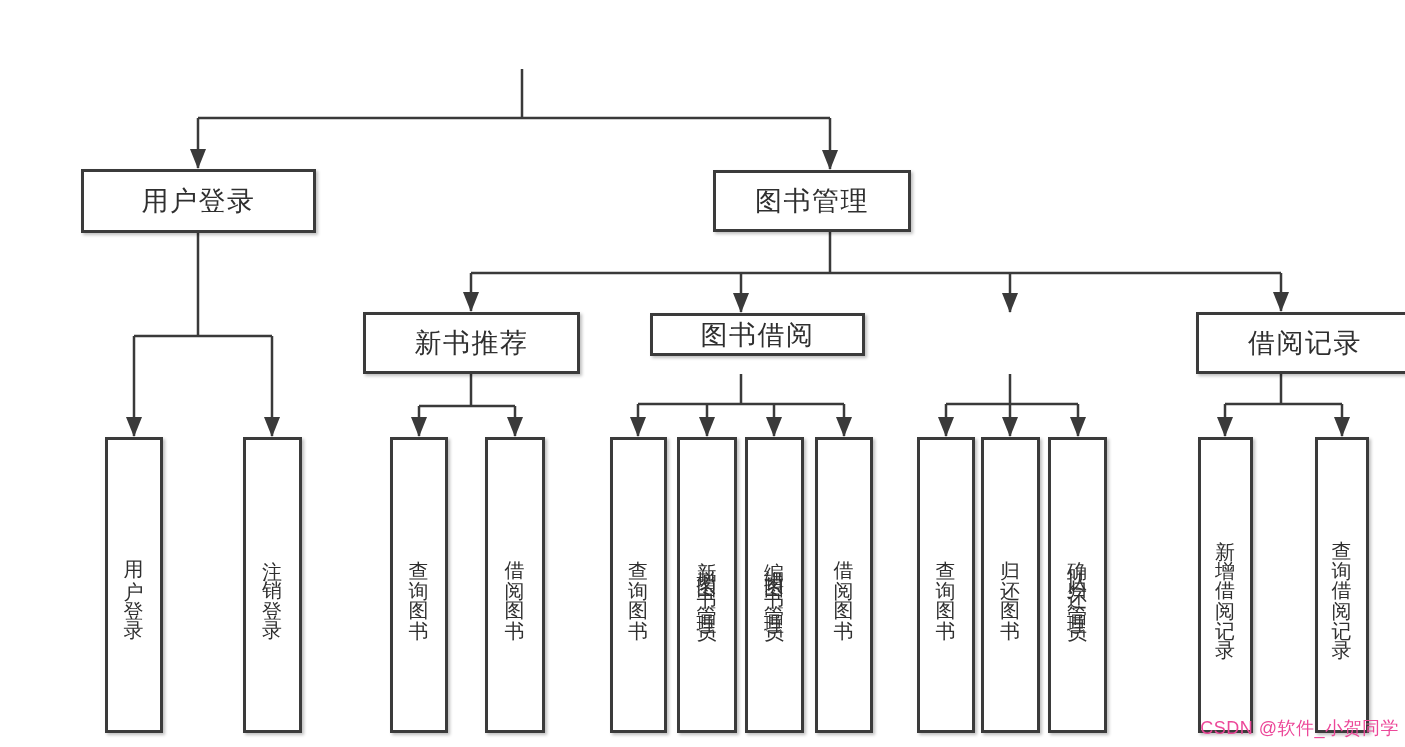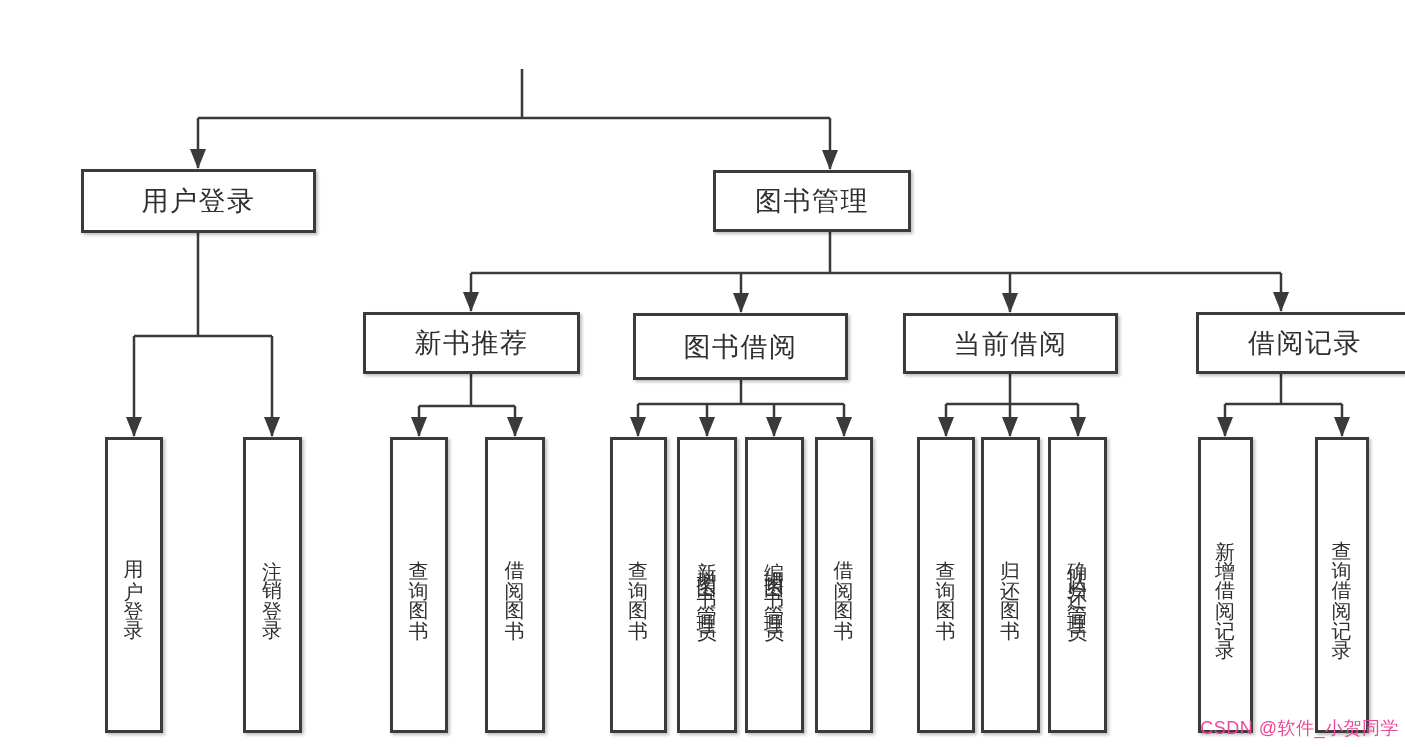--- a/index.html
+++ b/index.html
@@ -79,25 +79,22 @@
   <div class="box h" style="left:81px;top:169px;width:235px;height:64px">
     <span>用户登录</span>
   </div>
   <div class="box h" style="left:713px;top:170px;width:198px;height:62px">
     <span>图书管理</span>
   </div>
 
   <div class="box h" style="left:363px;top:312px;width:217px;height:62px">
     <span>新书推荐</span>
   </div>
-  <div class="box h" style="left:633px;top:313px;width:215px;height:67px">
+  <div class="box h" style="left:650px;top:313px;width:215px;height:43px">
     <span>图书借阅</span>
-  </div>
-  <div class="box h" style="left:903px;top:313px;width:215px;height:61px">
-    <span>当前借阅</span>
   </div>
   <div class="box h" style="left:1196px;top:312px;width:218px;height:62px">
     <span>借阅记录</span>
   </div>
 
   <div class="box v" style="left:105px;width:58px">
     <span class="vlabel" style="letter-spacing: 20px;">用户登录</span>
   </div>
   <div class="box v" style="left:243px;width:59px">
     <span class="vlabel" style="letter-spacing: 20px;">注销登录</span>

